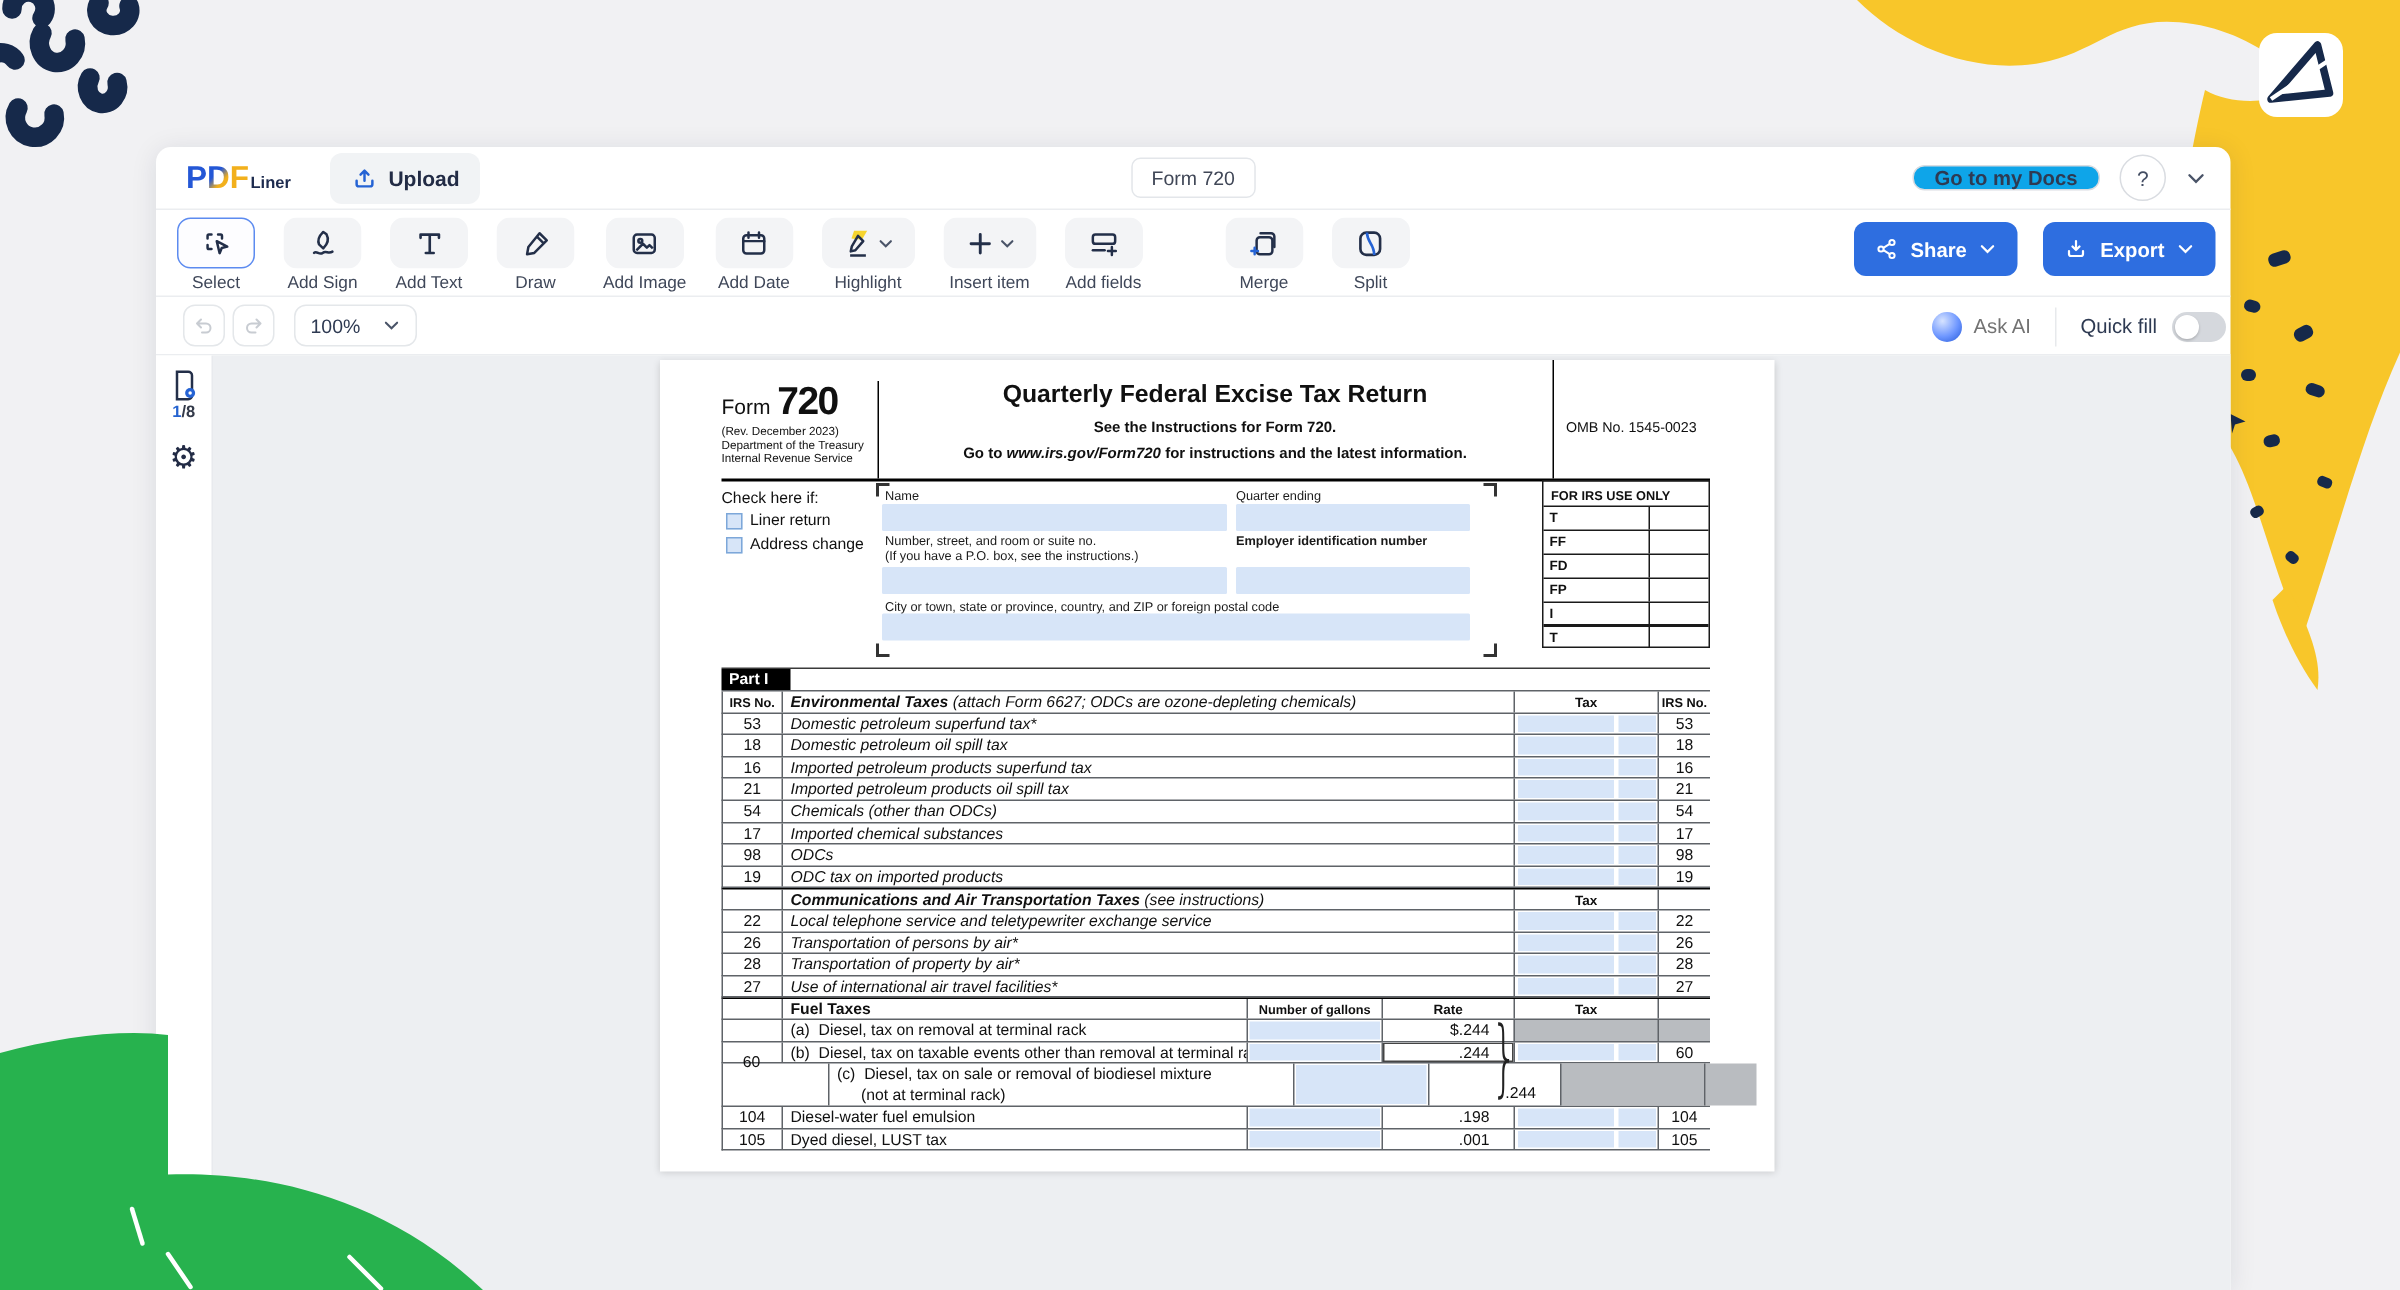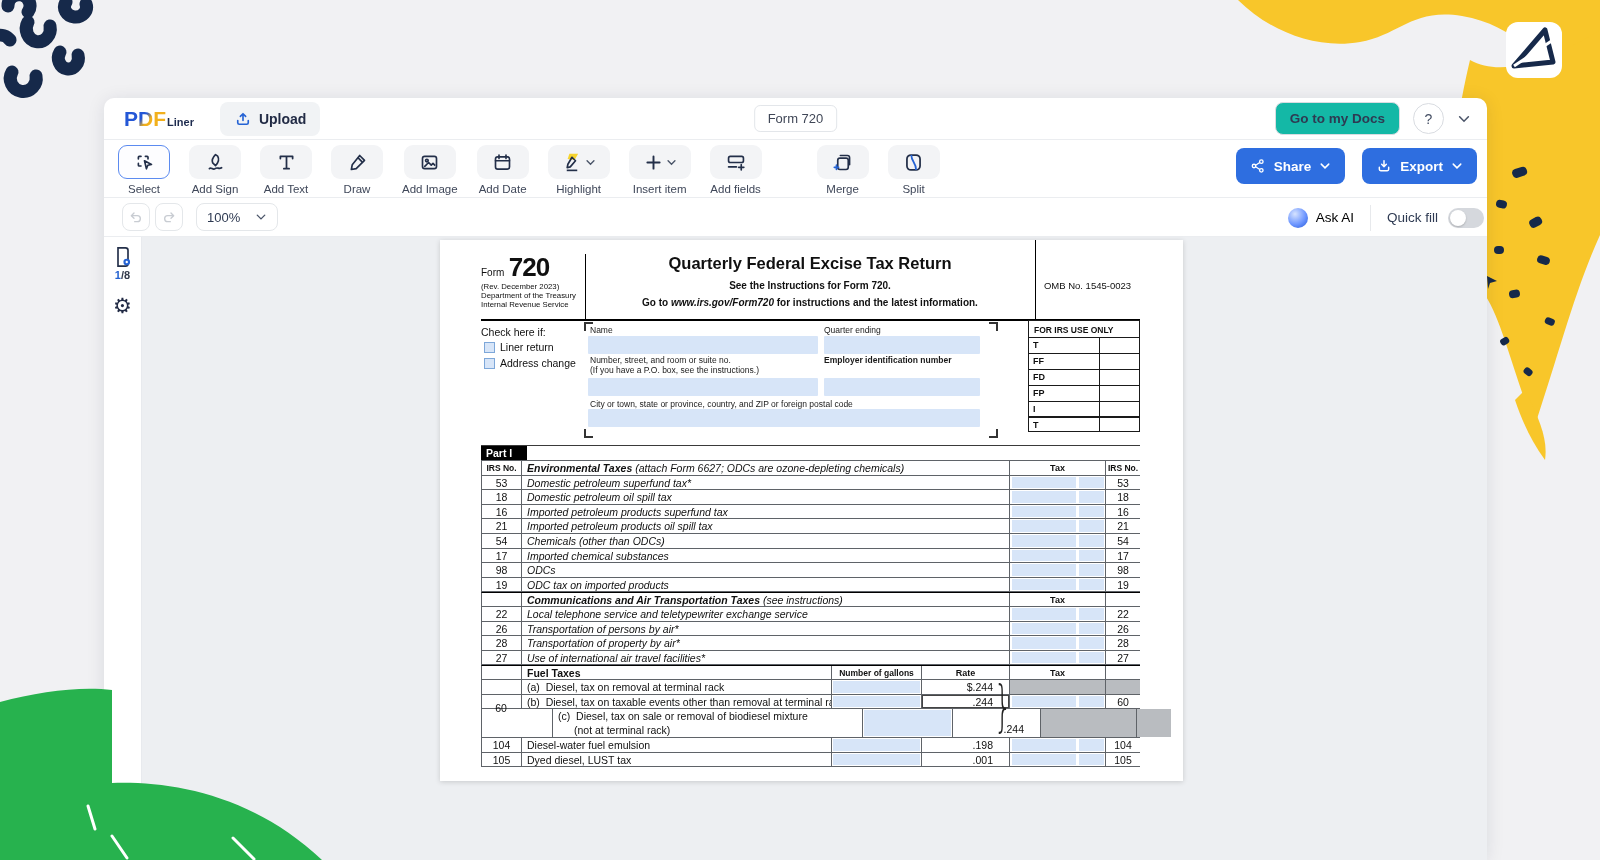--- a/index.html
+++ b/index.html
@@ -19,22 +19,22 @@
   .logo .l-d{font-weight:bold;font-size:21px;background:linear-gradient(135deg,#2457d6 38%,#f2b01c 62%);
     -webkit-background-clip:text;background-clip:text;color:transparent;}
   .logo .l-f{font-weight:bold;font-size:21px;color:#f2b01c;}
   .logo .l-liner{font-weight:bold;font-size:11px;color:#1d2b4e;margin-left:1px;}
   .upload-btn{display:flex;align-items:center;gap:7px;height:34px;padding:0 14px;margin-left:26px;
     background:#f1f3f5;border-radius:8px;cursor:pointer;}
   .upload-btn span{font-size:14px;font-weight:bold;color:#222b45;}
   .doc-pill{position:absolute;left:50%;top:7px;transform:translateX(-50%);border:1px solid #e3e6ea;
     border-radius:6px;padding:5px 13px;font-size:13px;color:#404757;background:#fff;}
   .top-right{margin-left:auto;display:flex;align-items:center;gap:13px;}
-  .docs-btn{height:33px;display:flex;align-items:center;padding:0 14px;border:1px solid #d9dce1;
-    border-radius:8px;font-size:13.5px;font-weight:bold;color:#2e3a52;cursor:pointer;background:#14b8a6;}
+  .docs-btn{height:17px;display:flex;align-items:center;padding:0 14px;border:1px solid #d9dce1;
+    border-radius:8px;font-size:13.5px;font-weight:bold;color:#2e3a52;cursor:pointer;background:#0ea5e9;}
   .help-btn{width:31px;height:31px;border:1px solid #d9dce1;border-radius:50%;display:flex;
     align-items:center;justify-content:center;font-size:14px;color:#444e63;cursor:pointer;background:#fff;}
   
   .toolbar{position:absolute;left:0;top:42px;width:100%;height:58px;border-bottom:1px solid #ebedf0;}
   .tools{position:absolute;left:14px;top:5px;display:flex;gap:19px;}
   .tool{display:flex;flex-direction:column;align-items:center;cursor:pointer;}
   .tool-btn{width:52px;height:34px;border-radius:9px;background:#f3f4f6;border:1.5px solid transparent;
     display:flex;align-items:center;justify-content:center;color:#232f49;}
   .tool.active .tool-btn{background:#fdfdff;border-color:#5c8bf0;}
   .tool.wide .tool-btn{width:62px;gap:2px;}
@@ -47,42 +47,42 @@
   .row3{position:absolute;left:0;top:100px;width:100%;height:39px;border-bottom:1px solid #ebedf0;}
   .sq-btn{position:absolute;top:5px;width:28px;height:28px;border:1px solid #e4e7ea;border-radius:8px;
     display:flex;align-items:center;justify-content:center;cursor:pointer;background:#fff;}
   .zoom-ctl{position:absolute;left:92px;top:5px;width:82px;height:28px;border:1px solid #e4e7ea;
     border-radius:8px;display:flex;align-items:center;justify-content:space-between;padding:0 10px;
     font-size:13px;color:#2e3a52;cursor:pointer;background:#fff;}
   .row3-right{position:absolute;right:3px;top:0;height:39px;display:flex;align-items:center;gap:16px;}
   .askai{display:flex;align-items:center;gap:8px;cursor:pointer;}
   .ai-orb{width:20px;height:20px;border-radius:50%;
     background:radial-gradient(circle at 35% 30%,#d6e3ff,#6d96ff 55%,#2257d6);}
-  .askai span{font-size:13.5px;color:#000000;}
+  .askai span{font-size:13.5px;color:#737373;}
   .vdiv{width:1px;height:26px;background:#e7e9ec;}
   .quickfill{display:flex;align-items:center;gap:10px;}
   .quickfill span{font-size:13.5px;color:#2e3a52;}
   .toggle{width:36px;height:20px;border-radius:10px;background:#d5d8dd;position:relative;cursor:pointer;}
   .toggle .knob{position:absolute;left:2px;top:2px;width:16px;height:16px;border-radius:50%;background:#fff;
     box-shadow:0 1px 2px rgba(0,0,0,.2);}
   
   .sidebar{position:absolute;left:0;top:139px;width:38px;height:623px;background:#fff;
     border-right:1px solid #e8eaee;}
   .pages-item{display:flex;flex-direction:column;align-items:center;padding-top:9px;cursor:pointer;}
   .page-num{font-size:11px;font-weight:bold;margin-top:1px;}
   .page-num .cur{color:#2563d0;}
   .page-num .tot{color:#333a4a;}
   .gear-item{display:flex;justify-content:center;margin-top:14px;cursor:pointer;}
   .gear-item span{font-size:21px;color:#222b45;line-height:21px;}
   .canvas{position:absolute;left:38px;top:139px;width:1345px;height:623px;background:#edeff2;}
   
   .docpage{position:absolute;left:336px;top:142px;width:743px;height:541px;background:#fff;
     box-shadow:0 1px 5px rgba(0,0,0,.16);color:#101010;}
   .abs{position:absolute;}
-  .f-formword{font-size:10px;}
+  .f-formword{font-size:14px;}
   .f-formnum{font-size:26px;font-weight:bold;letter-spacing:-1px;line-height:22px;}
   .f-small{font-size:7.8px;line-height:9px;}
   .f-title{font-size:16.5px;font-weight:bold;}
   .f-sub{font-size:10px;font-weight:bold;}
   .f-sub i{font-style:italic;}
   .f-omb{font-size:9.5px;}
   .vline{position:absolute;width:1px;background:#000;}
   .hline{position:absolute;height:1.5px;background:#000;}
   .f-label{font-size:8.5px;color:#1a1a1a;}
   .f-label.b{font-weight:bold;}

